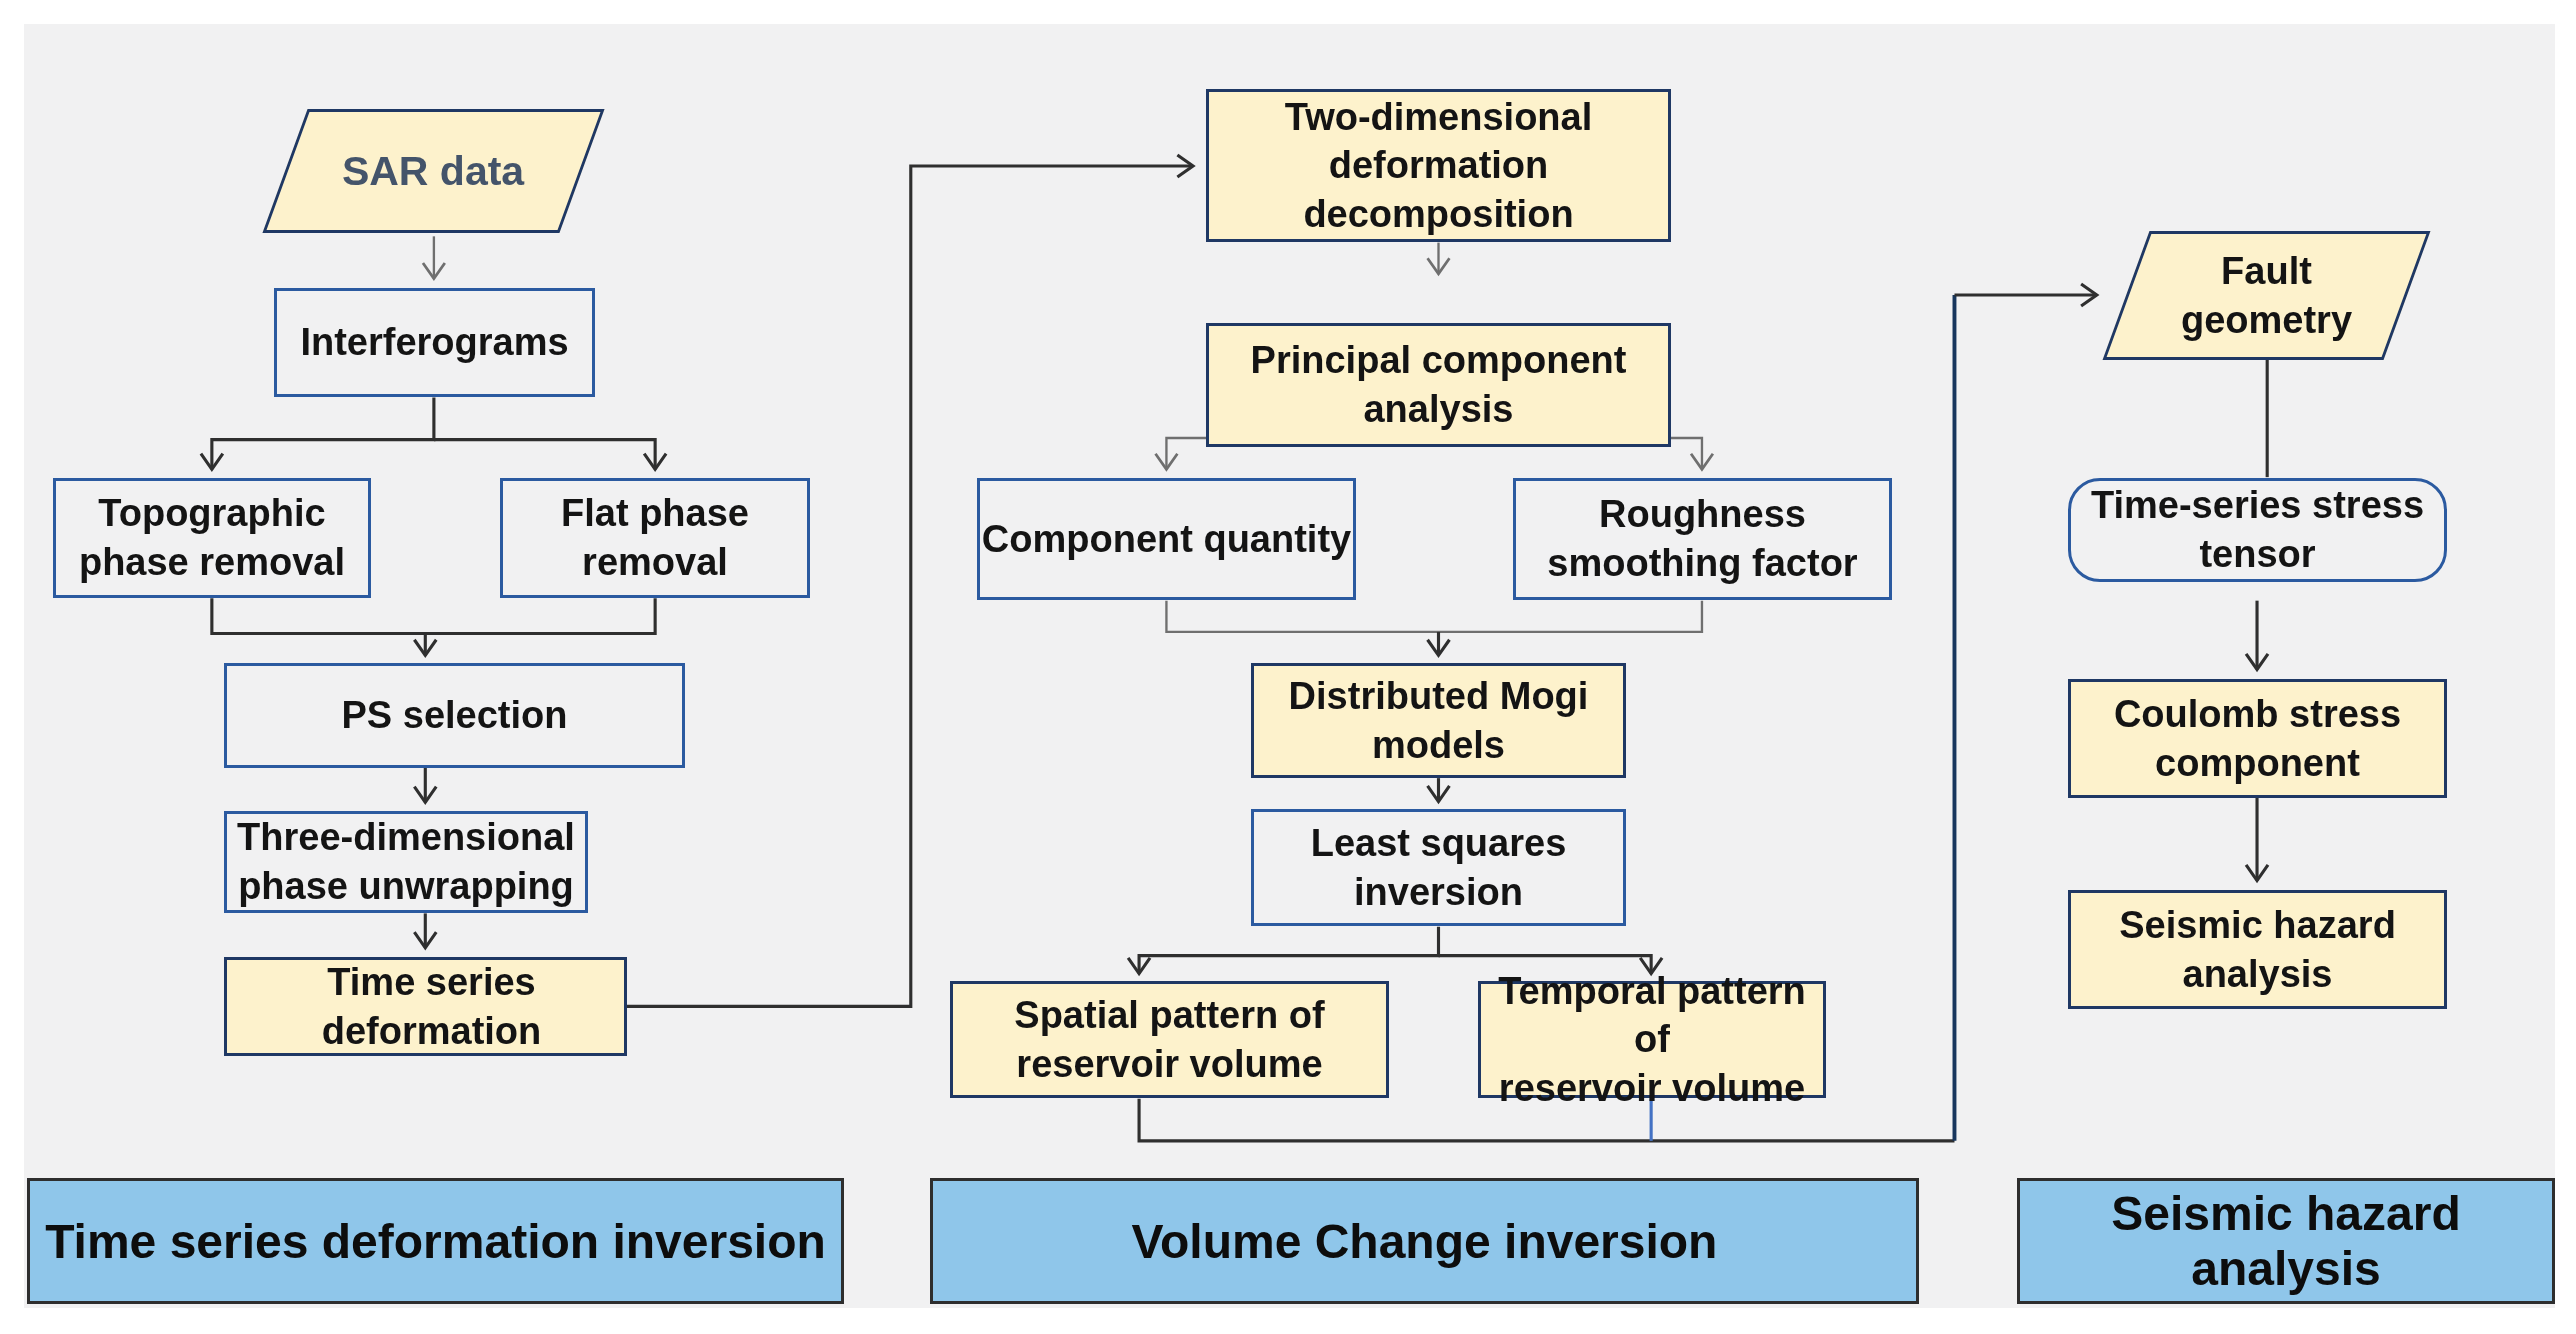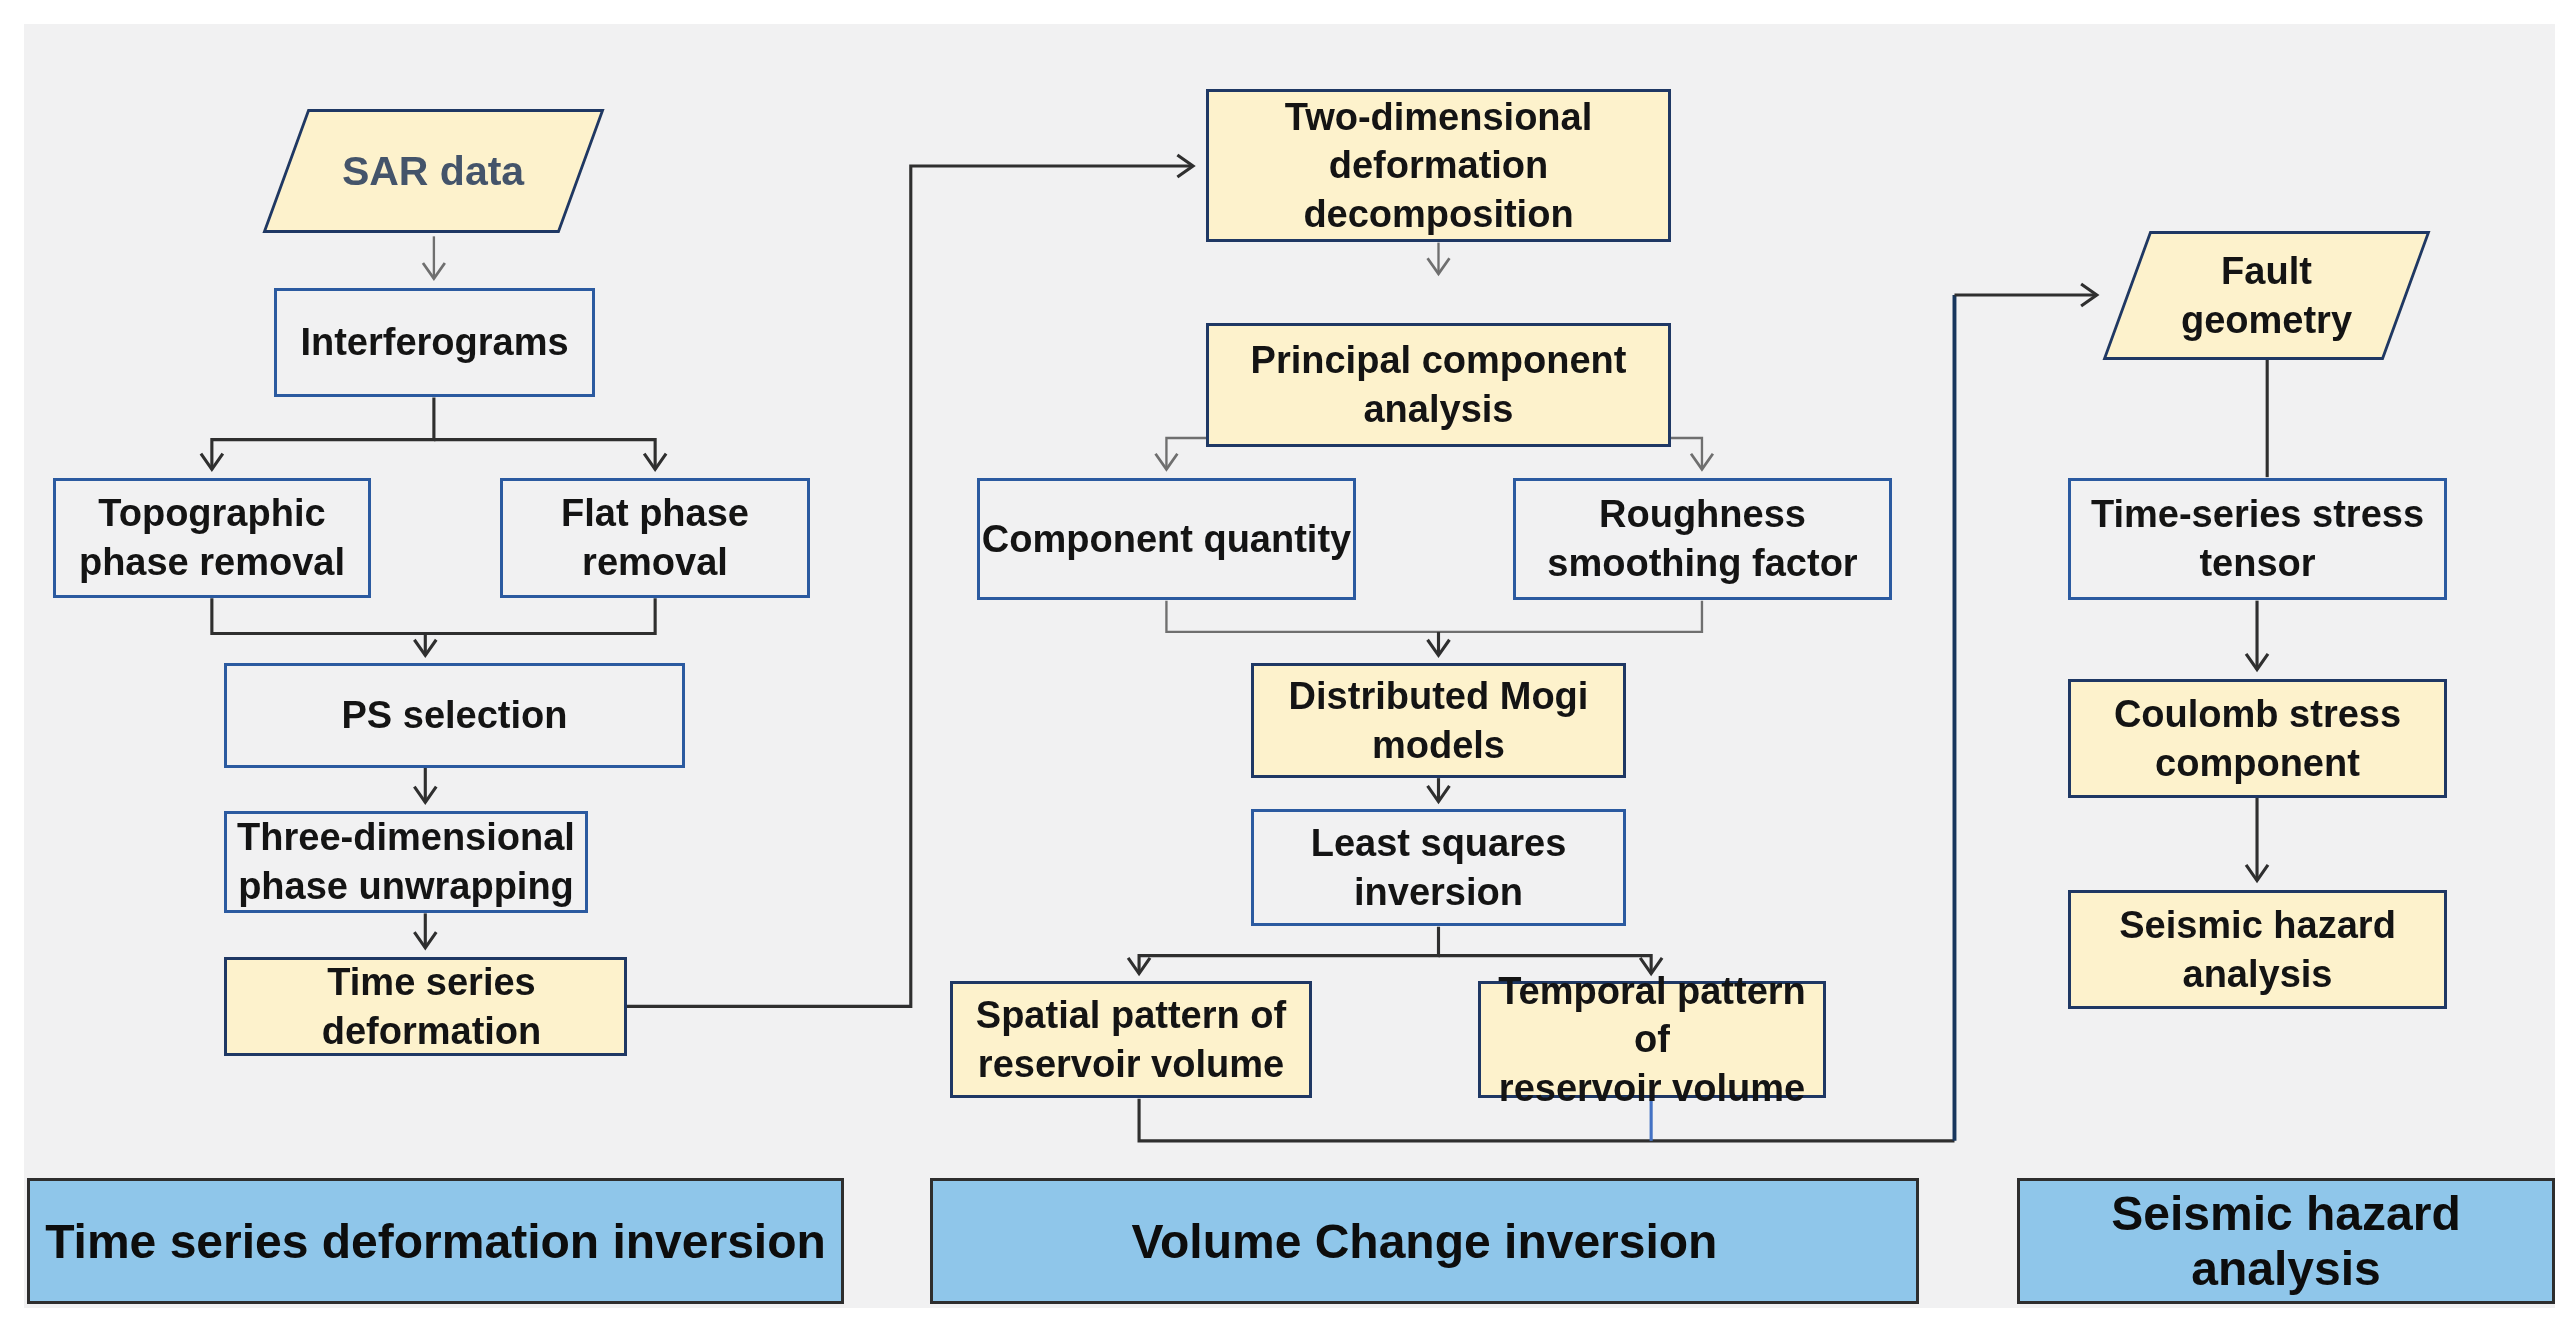--- a/index.html
+++ b/index.html
@@ -106,34 +106,34 @@
 smoothing factor</span>
   </div>
   <div class="node yellow-node" style="left:1251px;top:663px;width:375px;height:115px;">
     <span class="lbl">Distributed Mogi
 models</span>
   </div>
   <div class="node gray-node" style="left:1251px;top:809px;width:375px;height:117px;">
     <span class="lbl">Least squares
 inversion</span>
   </div>
-  <div class="node yellow-node" style="left:950px;top:981px;width:362px;height:117px;">
+  <div class="node yellow-node" style="left:950px;top:981px;width:439px;height:117px;">
     <span class="lbl">Spatial pattern of
 reservoir volume</span>
   </div>
   <div class="node yellow-node" style="left:1478px;top:981px;width:348px;height:117px;">
     <span class="lbl">Temporal pattern of
 reservoir volume</span>
   </div>
 
   <div class="node yellow-node skew" style="left:2126px;top:231px;width:281px;height:129px;">
     <span class="lbl unskew">Fault
 geometry</span>
   </div>
-  <div class="node gray-node" style="left:2068px;top:478px;width:379px;height:122px;">
+  <div class="node gray-node" style="left:2068px;top:478px;width:379px;height:104px;border-radius:32px;">
     <span class="lbl">Time-series stress
 tensor</span>
   </div>
   <div class="node yellow-node" style="left:2068px;top:679px;width:379px;height:119px;">
     <span class="lbl">Coulomb stress
 component</span>
   </div>
   <div class="node yellow-node" style="left:2068px;top:890px;width:379px;height:119px;">
     <span class="lbl">Seismic hazard
 analysis</span>

